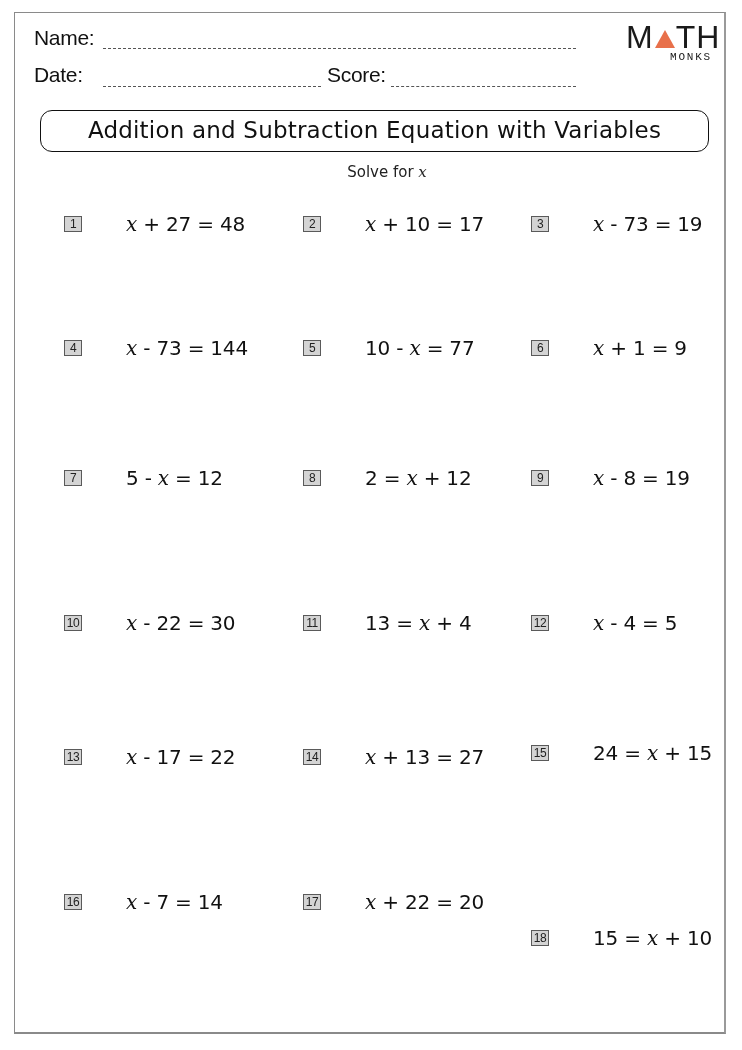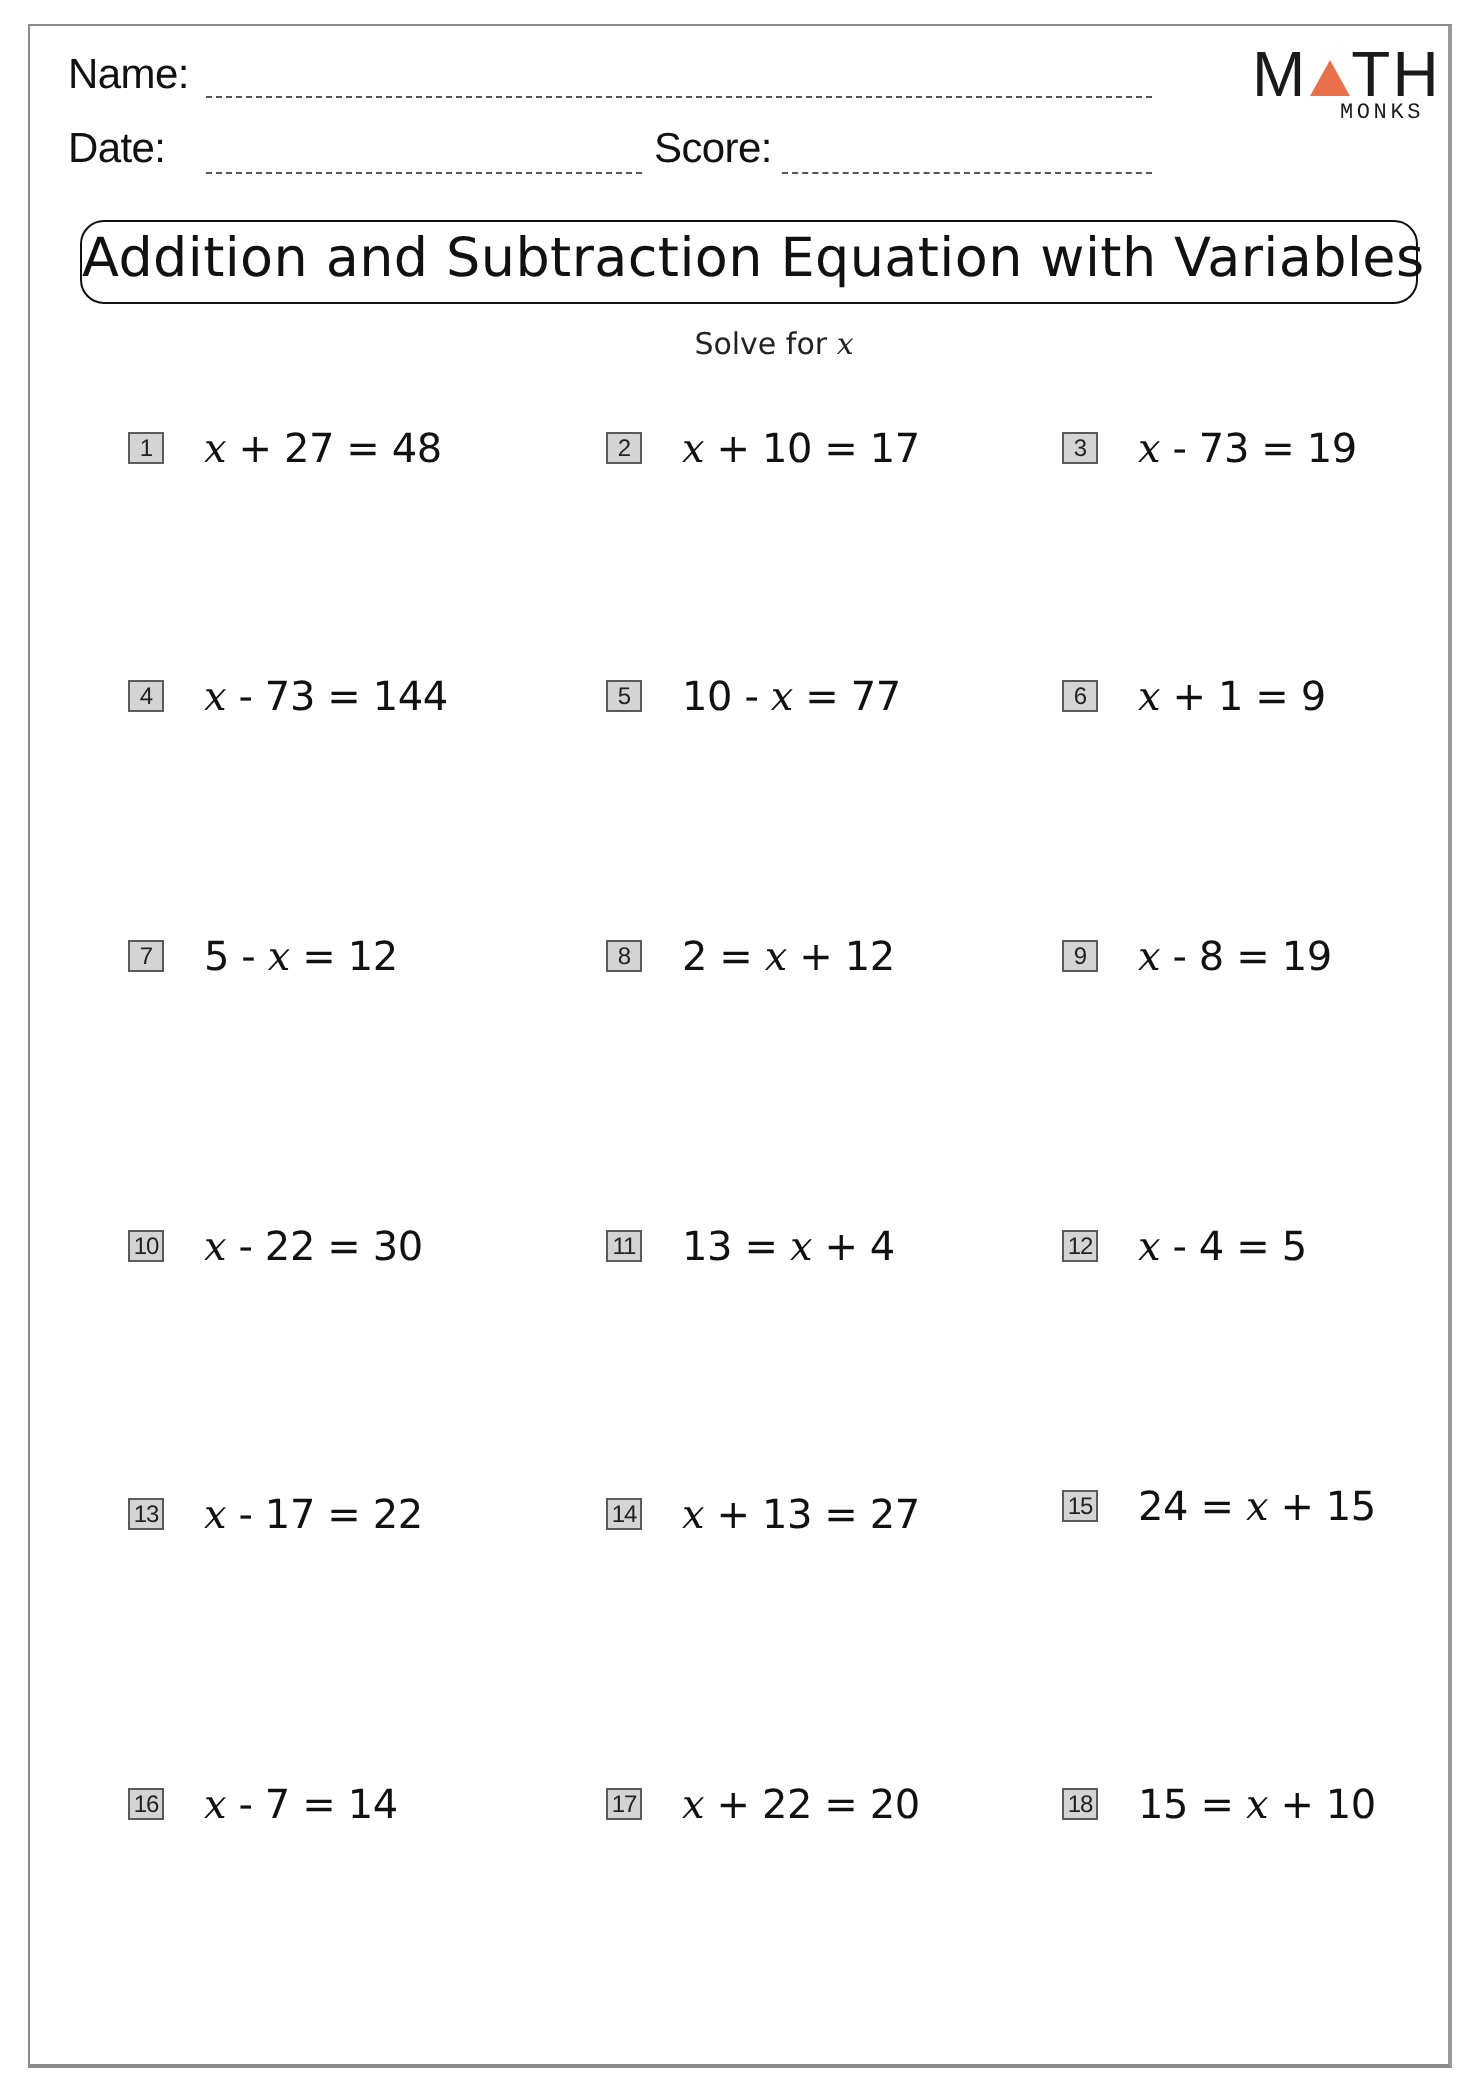--- a/index.html
+++ b/index.html
@@ -77,24 +77,24 @@
     }
     .title-box {
       position: absolute;
       left: 40px;
       top: 110px;
       width: 669px;
       height: 42px;
       border: 1.5px solid #111;
       border-radius: 12px;
       box-sizing: border-box;
-      text-align: right;
+      text-align: center;
       line-height: 38px;
       font-family: "DejaVu Sans", sans-serif;
-      font-size: 27px;
+      font-size: 23px;
       color: #111;
       letter-spacing: 0.2px;
       white-space: nowrap;
     }
     .instruction {
       position: absolute;
       left: 0;
       width: 742px;
       top: 163px;
       text-align: center;
@@ -128,20 +128,21 @@
       color: #222;
       box-sizing: content-box;
       margin-right: 20px;
       letter-spacing: -0.5px;
     }
     .equation {
       font-family: "DejaVu Sans", sans-serif;
       font-size: 20px;
       color: #111;
       letter-spacing: -0.2px;
+      margin-left: 24px;
     }
     .equation .var {
       font-family: "DejaVu Serif", serif;
       font-style: italic;
     }
   </style>
 </head>
 <body>
 
 <div class="frame"></div>
@@ -232,17 +233,17 @@
       <span class="equation"><span>24 = </span><span class="var">x</span><span> + 15</span></span>
     </div>
     <div class="problem" style="left: 64px; top: 888px;">
       <span class="num-box">16</span>
       <span class="equation"><span class="var">x</span><span> - 7 = 14</span></span>
     </div>
     <div class="problem" style="left: 303px; top: 888px;">
       <span class="num-box">17</span>
       <span class="equation"><span class="var">x</span><span> + 22 = 20</span></span>
     </div>
-    <div class="problem" style="left: 531px; top: 888px; justify-content: space-between;">
+    <div class="problem" style="left: 531px; top: 924px; justify-content: space-between;">
       <span class="num-box">18</span>
       <span class="equation"><span>15 = </span><span class="var">x</span><span> + 10</span></span>
     </div>
   </div>
 
 </body></html>

